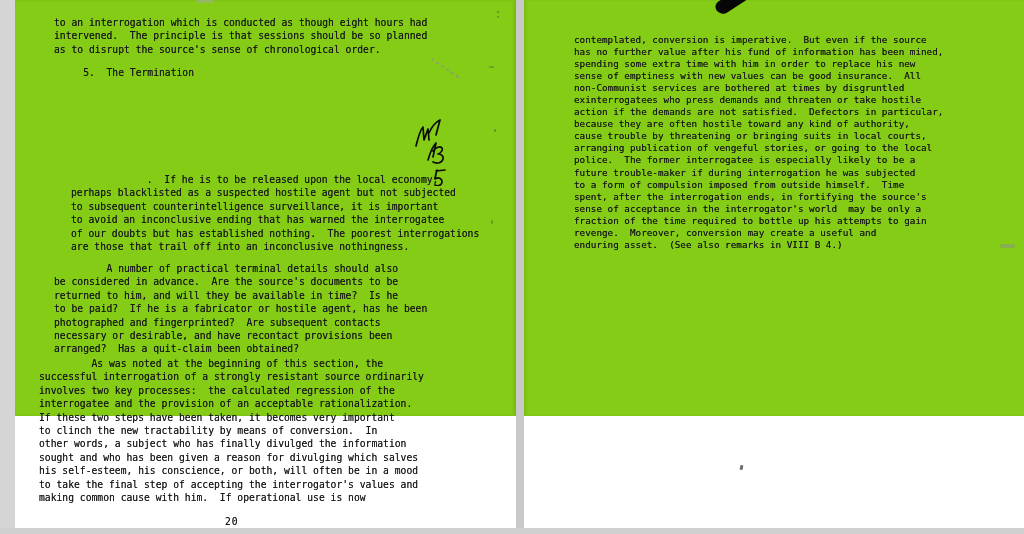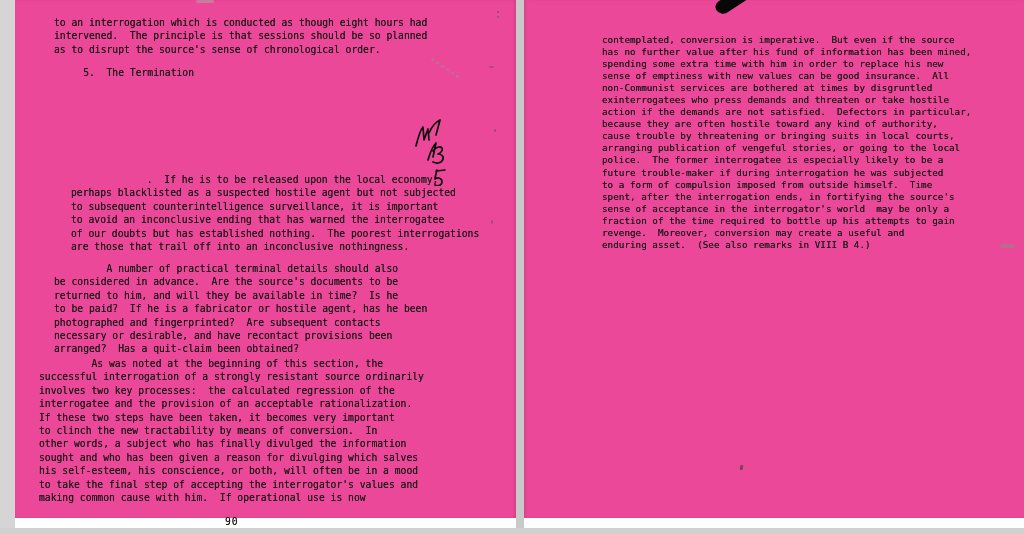--- a/index.html
+++ b/index.html
@@ -6,22 +6,22 @@
   body {
     width:1024px; height:534px;
     position:relative; overflow:hidden;
     background:#ffffff;
     font-family:"Liberation Mono", monospace;
   }
   .backdrop-strip { position:absolute; background:#d5d5d5; }
   #strip-left   { left:0; top:0; width:15px; height:534px; }
   #strip-bottom { left:0; top:528px; width:1024px; height:6px; background:#d0d0d0; }
   .page {
-    position:absolute; top:0; height:518px;
-    background:#ec4899;
+    position:absolute; top:0; height:416px;
+    background:#84cc16;
   }
   #left-page  { left:15px;  width:501px; box-shadow: inset -2px 0 3px rgba(0,0,0,0.10); }
   #gutter     { position:absolute; left:516px; top:0; width:8px; height:534px; background:#c9c9c9; }
   #right-page { left:524px; width:500px; box-shadow: inset 2px 0 3px rgba(0,0,0,0.08); }
 
   pre.tw {
     margin:0; position:absolute; white-space:pre;
     color:#171717;
     text-shadow: 0 0 0.55px rgba(25,25,25,0.72);
   }
@@ -31,21 +31,21 @@
   
   #lp-para0   { left:39px; top:16px; }
   #lp-heading { left:39px; top:66px; }
   #lp-para1   { left:39px; top:92px; }
   #lp-para2   { left:56px; top:173px; }
   #lp-para3   { left:39px; top:262px; }
   #lp-para4   { left:24px; top:357px; }
   #lp-pagenum { left:210px; top:515px; letter-spacing:1px; }
 
   
-  #rp-para0   { left:50px; top:34px;margin-left:28px; }
+  #rp-para0   { left:50px; top:34px; }
 
   
   #handwriting { position:absolute; left:400px; top:112px; }
 
   
   #pen-mark {
     position:absolute; left:714px; top:-6px; width:36px; height:14px;
     background:#070707; border-radius:8px 10px 8px 10px;
     transform:rotate(-33deg);
   }
@@ -99,21 +99,21 @@
 successful interrogation of a strongly resistant source ordinarily
 involves two key processes:  the calculated regression of the
 interrogatee and the provision of an acceptable rationalization.
 If these two steps have been taken, it becomes very important
 to clinch the new tractability by means of conversion.  In
 other words, a subject who has finally divulged the information
 sought and who has been given a reason for divulging which salves
 his self-esteem, his conscience, or both, will often be in a mood
 to take the final step of accepting the interrogator's values and
 making common cause with him.  If operational use is now</pre>
-  <pre id="lp-pagenum" class="tw">90</pre>
+  <pre id="lp-pagenum" class="tw">20</pre>
 </div>
 
 <div id="right-page" class="page">
   <pre id="rp-para0" class="tw">contemplated, conversion is imperative.  But even if the source
 has no further value after his fund of information has been mined,
 spending some extra time with him in order to replace his new
 sense of emptiness with new values can be good insurance.  All
 non-Communist services are bothered at times by disgruntled
 exinterrogatees who press demands and threaten or take hostile
 action if the demands are not satisfied.  Defectors in particular,

